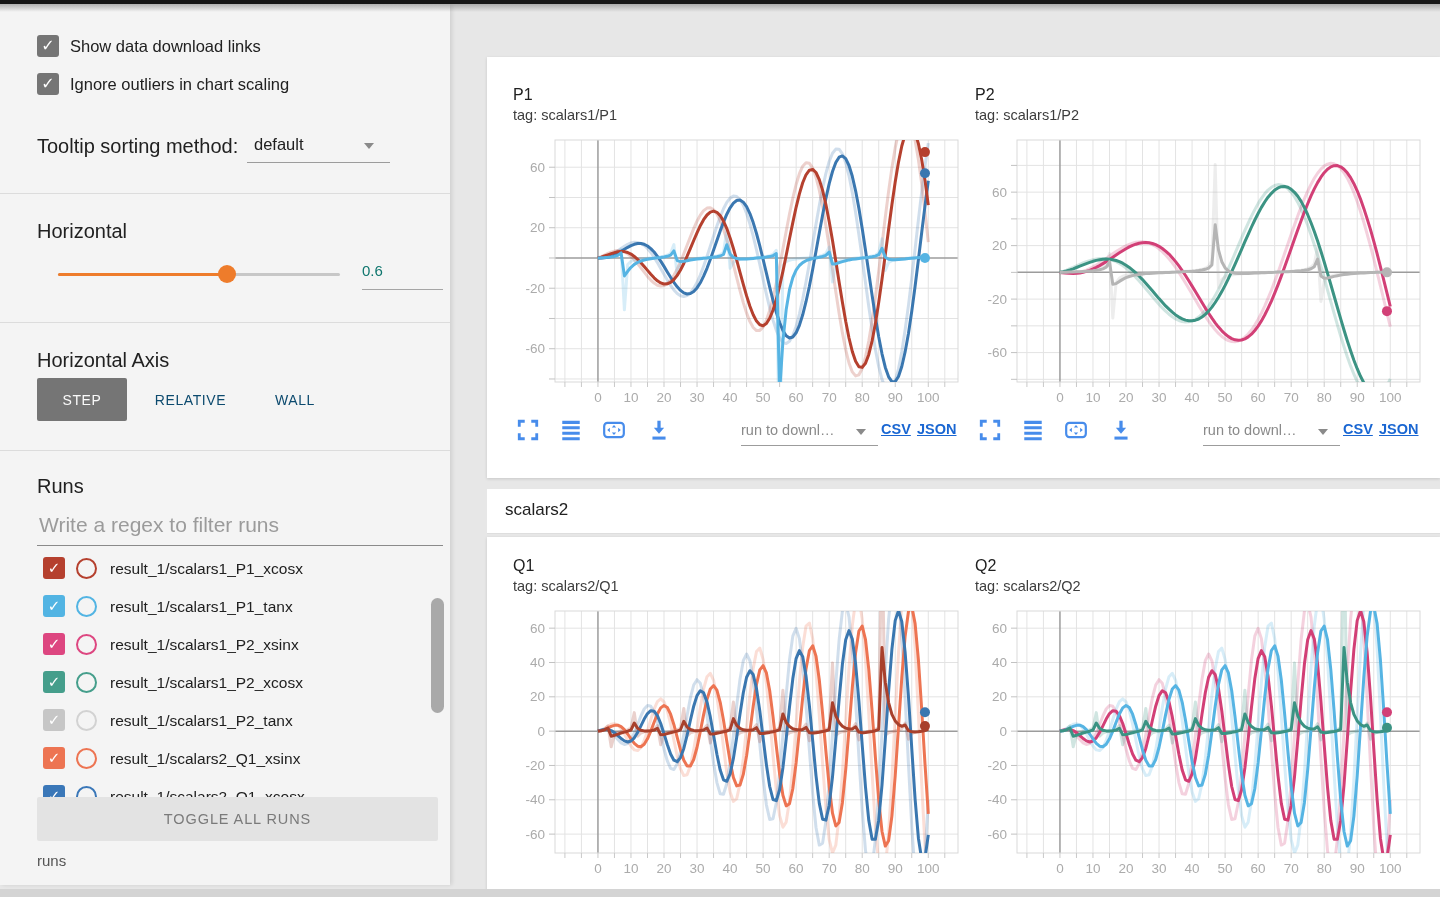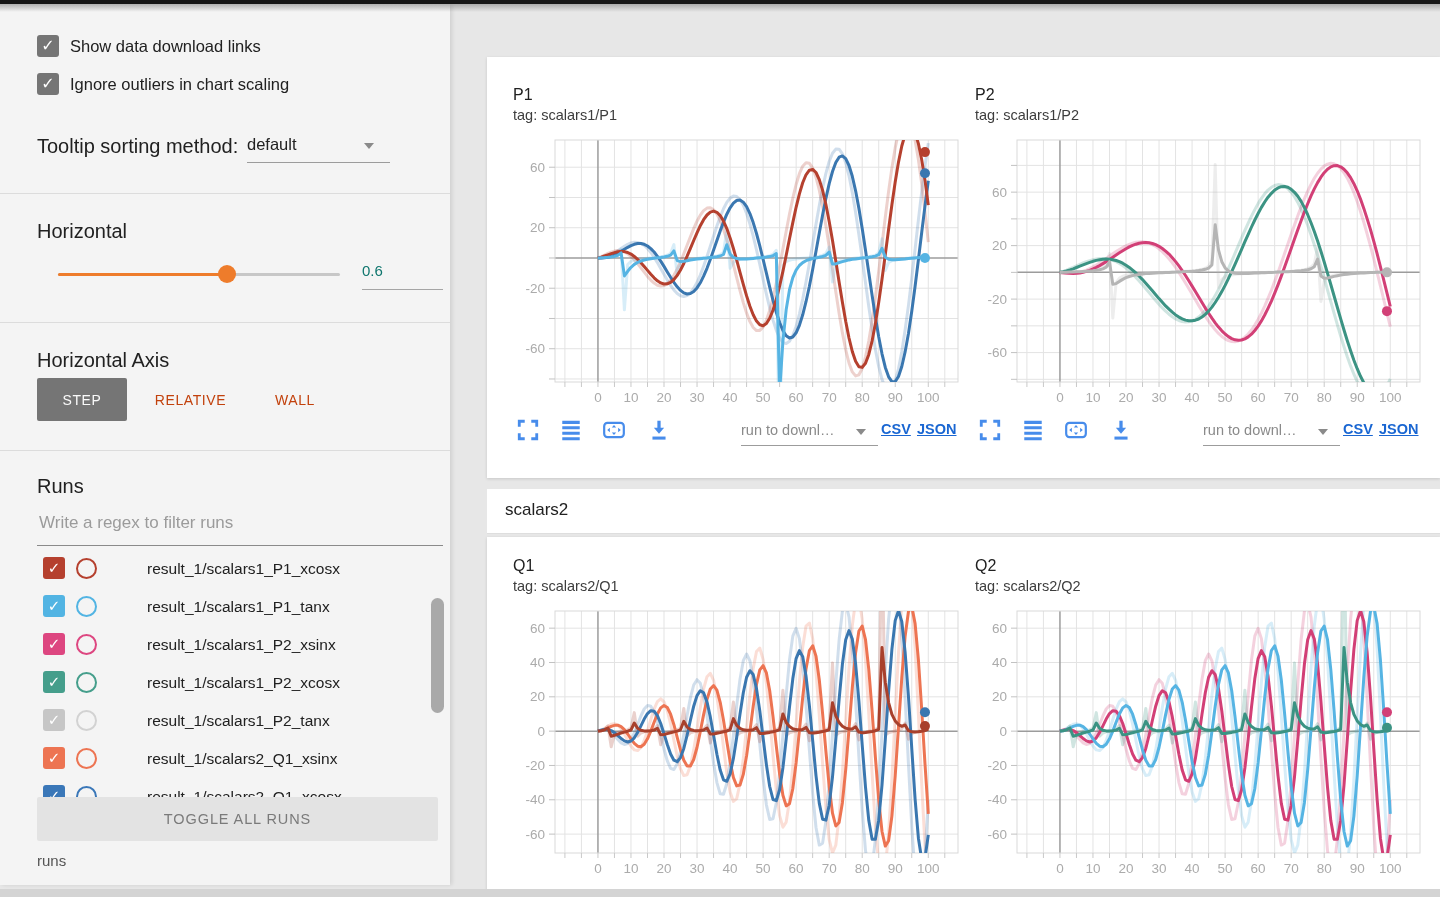--- a/index.html
+++ b/index.html
@@ -22,33 +22,33 @@
   .side-h{position:absolute;left:37px;font-size:20px;color:#212121;}
   #tt-value{position:absolute;left:247px;font-size:16.5px;color:#212121;width:120px;}
   #tt-underline{position:absolute;left:247px;top:158px;width:143px;height:1px;background:#9c9c9c;}
   .caret{width:0;height:0;border-left:5.5px solid transparent;border-right:5.5px solid transparent;
          border-top:6px solid #8a8a8a;position:absolute;}
   #slider-track{position:absolute;left:58px;top:269px;width:282px;height:3px;background:#c7c7c7;border-radius:2px;}
   #slider-fill{position:absolute;left:0;top:0;height:3px;background:#ee7c2b;border-radius:2px;}
   #slider-handle{position:absolute;top:-8px;width:18px;height:18px;border-radius:50%;background:#ee7c2b;}
   #smooth-value{position:absolute;left:362px;top:258px;font-size:15px;color:#0f766e;width:81px;}
   #smooth-underline{position:absolute;left:362px;top:285px;width:81px;height:1px;background:#a5a5a5;}
-  .axis-btn{position:absolute;top:374px;height:43px;font-size:14px;letter-spacing:.6px;color:#c2410c;
+  .axis-btn{position:absolute;top:374px;height:43px;font-size:14px;letter-spacing:.6px;color:#0c4a6e;
      display:flex;align-items:center;justify-content:center;border-radius:2px;cursor:pointer;}
   .axis-btn.sel{background:#757575;color:#fafafa;}
   #run-filter{position:absolute;left:37px;top:508px;width:400px;border:none;background:transparent;
-     font-size:17px;color:#212121;outline:none;font-family:inherit;}
+     font-size:21px;color:#212121;outline:none;font-family:inherit;}
   #run-filter::placeholder{color:#9b9b9b;}
   #filter-underline{position:absolute;left:37px;top:541px;width:406px;height:1px;background:#8a8a8a;}
   .run-row{position:absolute;left:0;width:430px;height:38px;}
   .run-cb{position:absolute;left:43px;top:4px;width:22px;height:22px;border-radius:3px;color:#fff;
      font-size:15px;line-height:22px;text-align:center;font-weight:bold;}
   .run-circle{position:absolute;left:76px;top:5px;width:17px;height:17px;border-radius:50%;
      border:2.5px solid;background:transparent;}
-  .run-label{position:absolute;left:110px;top:4px;font-size:15.5px;color:#212121;line-height:24px;white-space:nowrap;margin-left:37px;}
+  .run-label{position:absolute;left:110px;top:4px;font-size:15.5px;color:#212121;line-height:24px;white-space:nowrap;}
   #toggle-btn{position:absolute;left:37px;top:793px;width:401px;height:44px;background:#e3e3e3;border-radius:2px;
      color:#7a7a7a;font-size:14.5px;letter-spacing:.9px;display:flex;align-items:center;justify-content:center;z-index:10;}
   #runs-footer{position:absolute;left:37px;top:848px;font-size:15px;color:#555;}
   #side-scrollbar{position:absolute;left:431px;top:594px;width:13px;height:115px;background:#a9a9a9;border-radius:7px;z-index:11;}
 
   
   .section-header{position:absolute;left:487px;width:953px;height:44px;background:#fff;border-bottom:1px solid #dedede;z-index:5;}
   .section-title{position:absolute;left:18px;top:11px;font-size:17px;color:#212121;}
   .card{position:absolute;left:487px;width:953px;background:#fff;box-shadow:0 1px 3px rgba(0,0,0,.14);z-index:4;}
   #card1{top:57px;height:421px;}
@@ -82,21 +82,21 @@
   <div class="abs" id="topshadow"></div>
 
   <aside class="abs" id="sidebar">
     <div class="cb" style="left:37px;top:31px;">✓</div>
     <span class="cb-label" style="top:31px;line-height:22px;">Show data download links</span>
 
     <div class="cb" style="left:37px;top:69px;">✓</div>
     <span class="cb-label" style="top:69px;line-height:22px;">Ignore outliers in chart scaling</span>
 
     <span class="side-h" style="top:131px;">Tooltip sorting method:</span>
-    <span id="tt-value" style="top:131px;">default</span>
+    <span id="tt-value" style="top:131px;margin-left:7px;">default</span>
     <span class="caret" style="left:364px;top:139px;"></span>
     <div id="tt-underline"></div>
 
     <div class="divider" style="top:189px;"></div>
 
     <span class="side-h" style="top:216px;">Horizontal</span>
     <div id="slider-track">
       <div id="slider-fill" style="width: 169.2px;"></div>
       <div id="slider-handle" style="left: 160.2px;"></div>
     </div>

